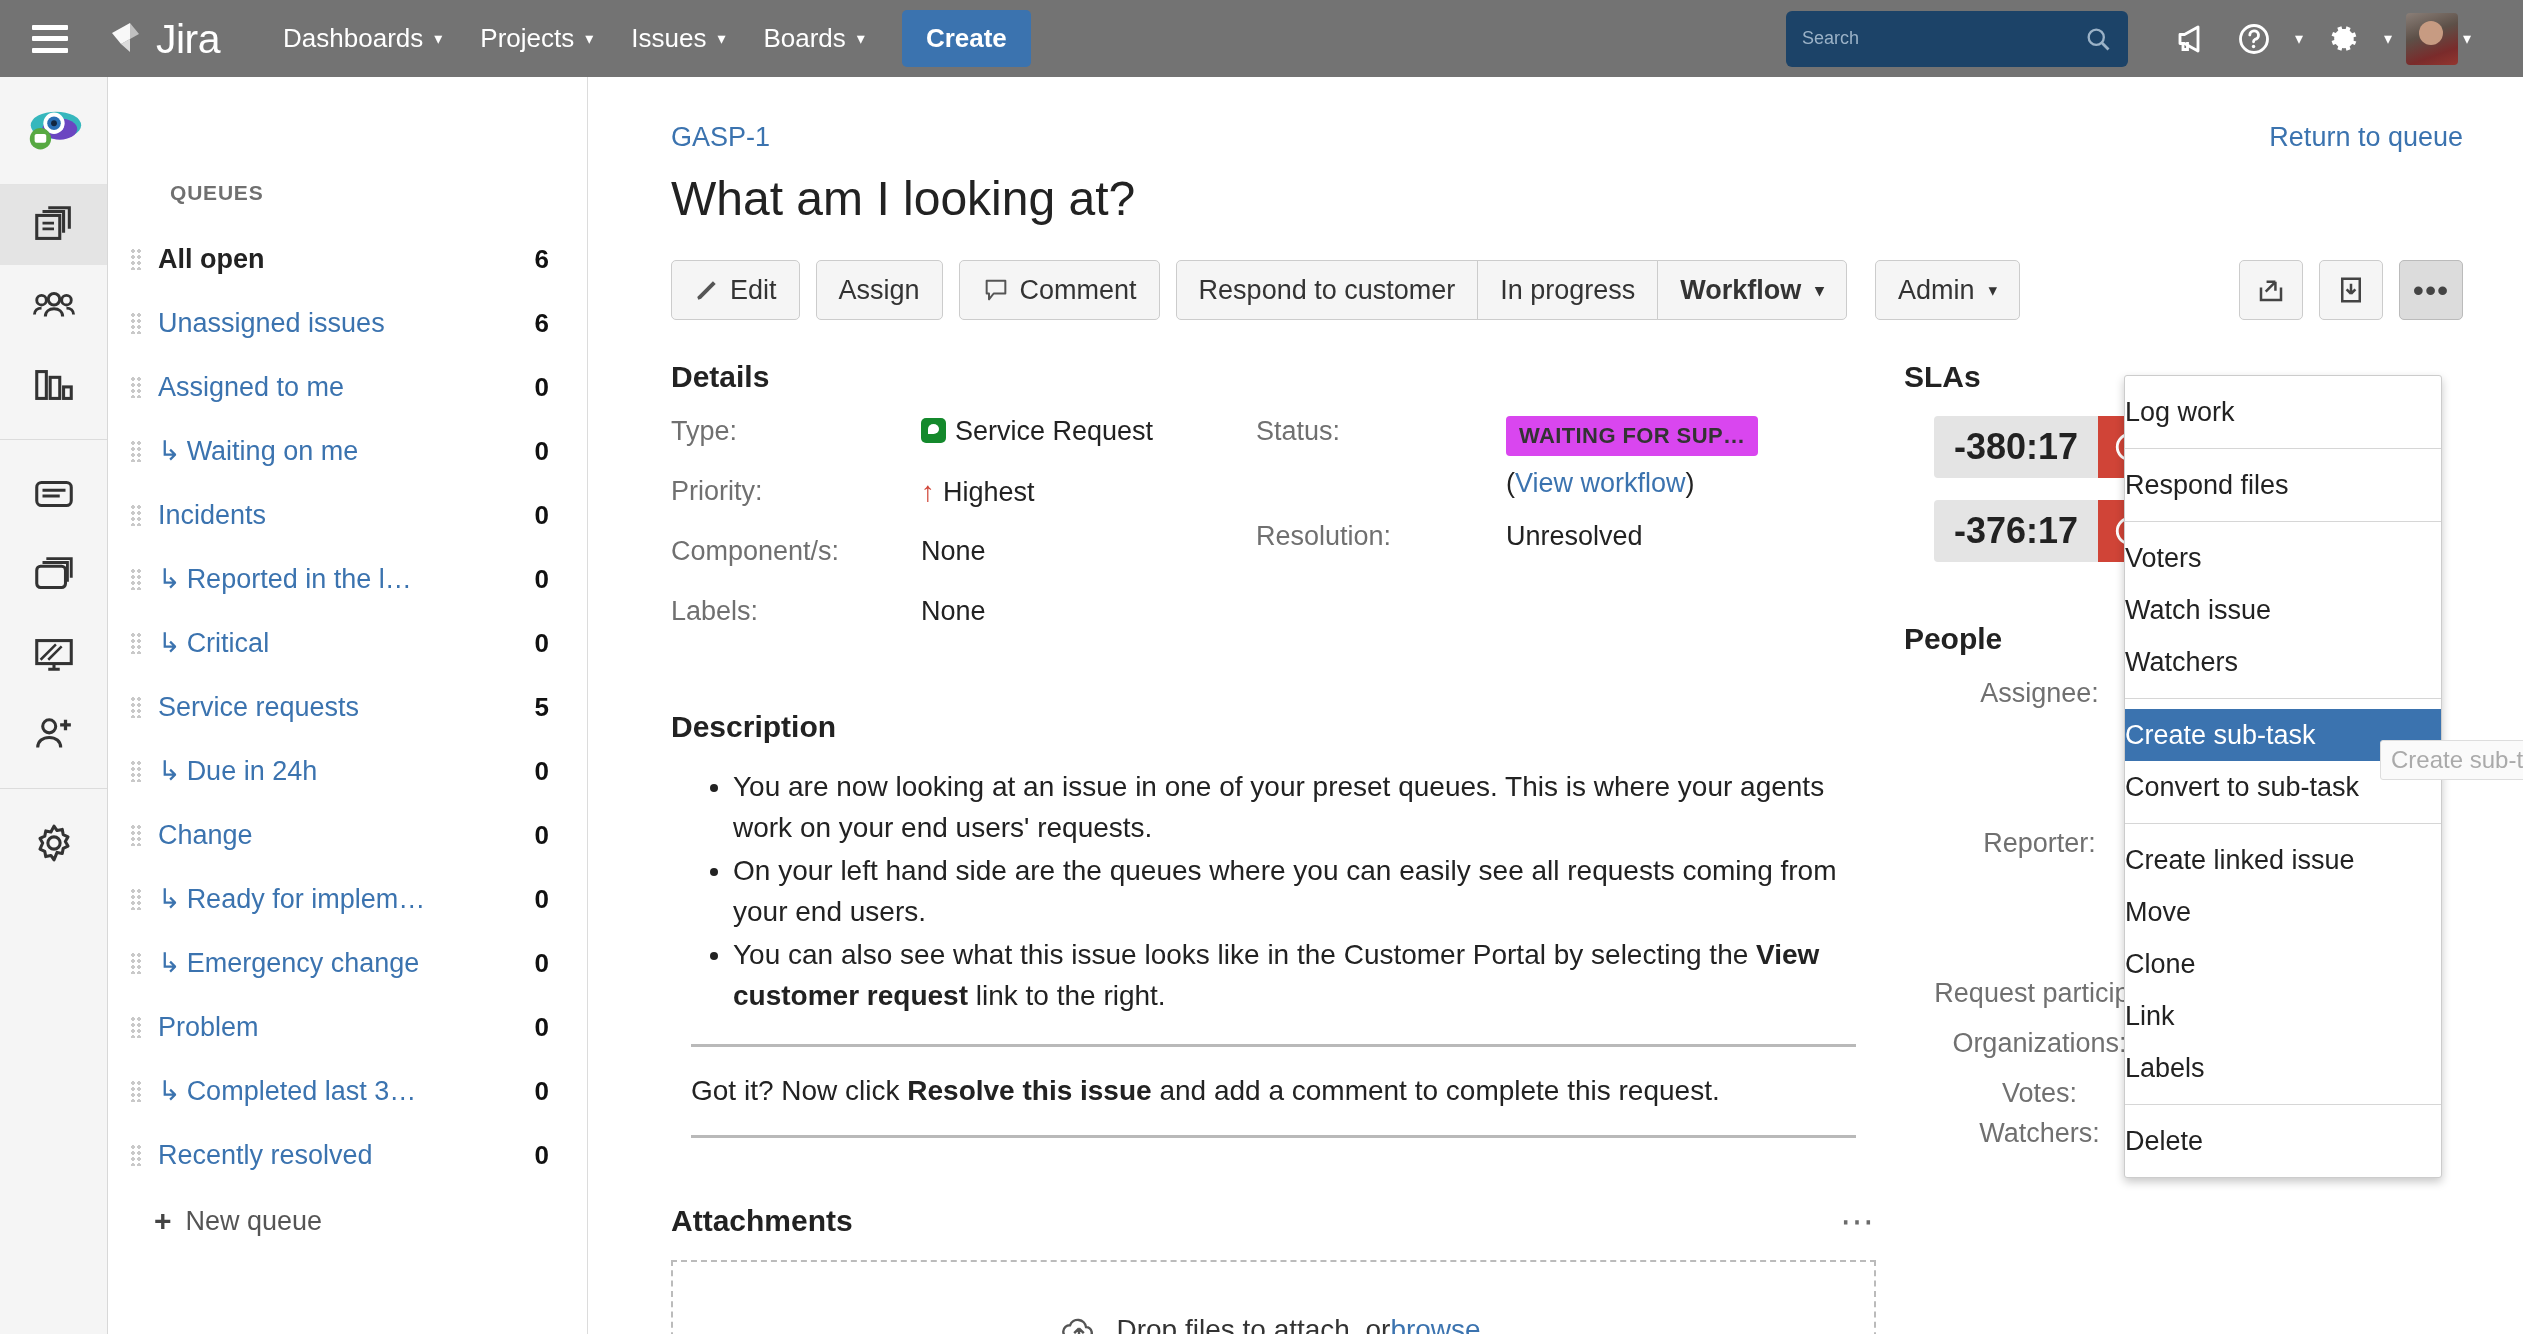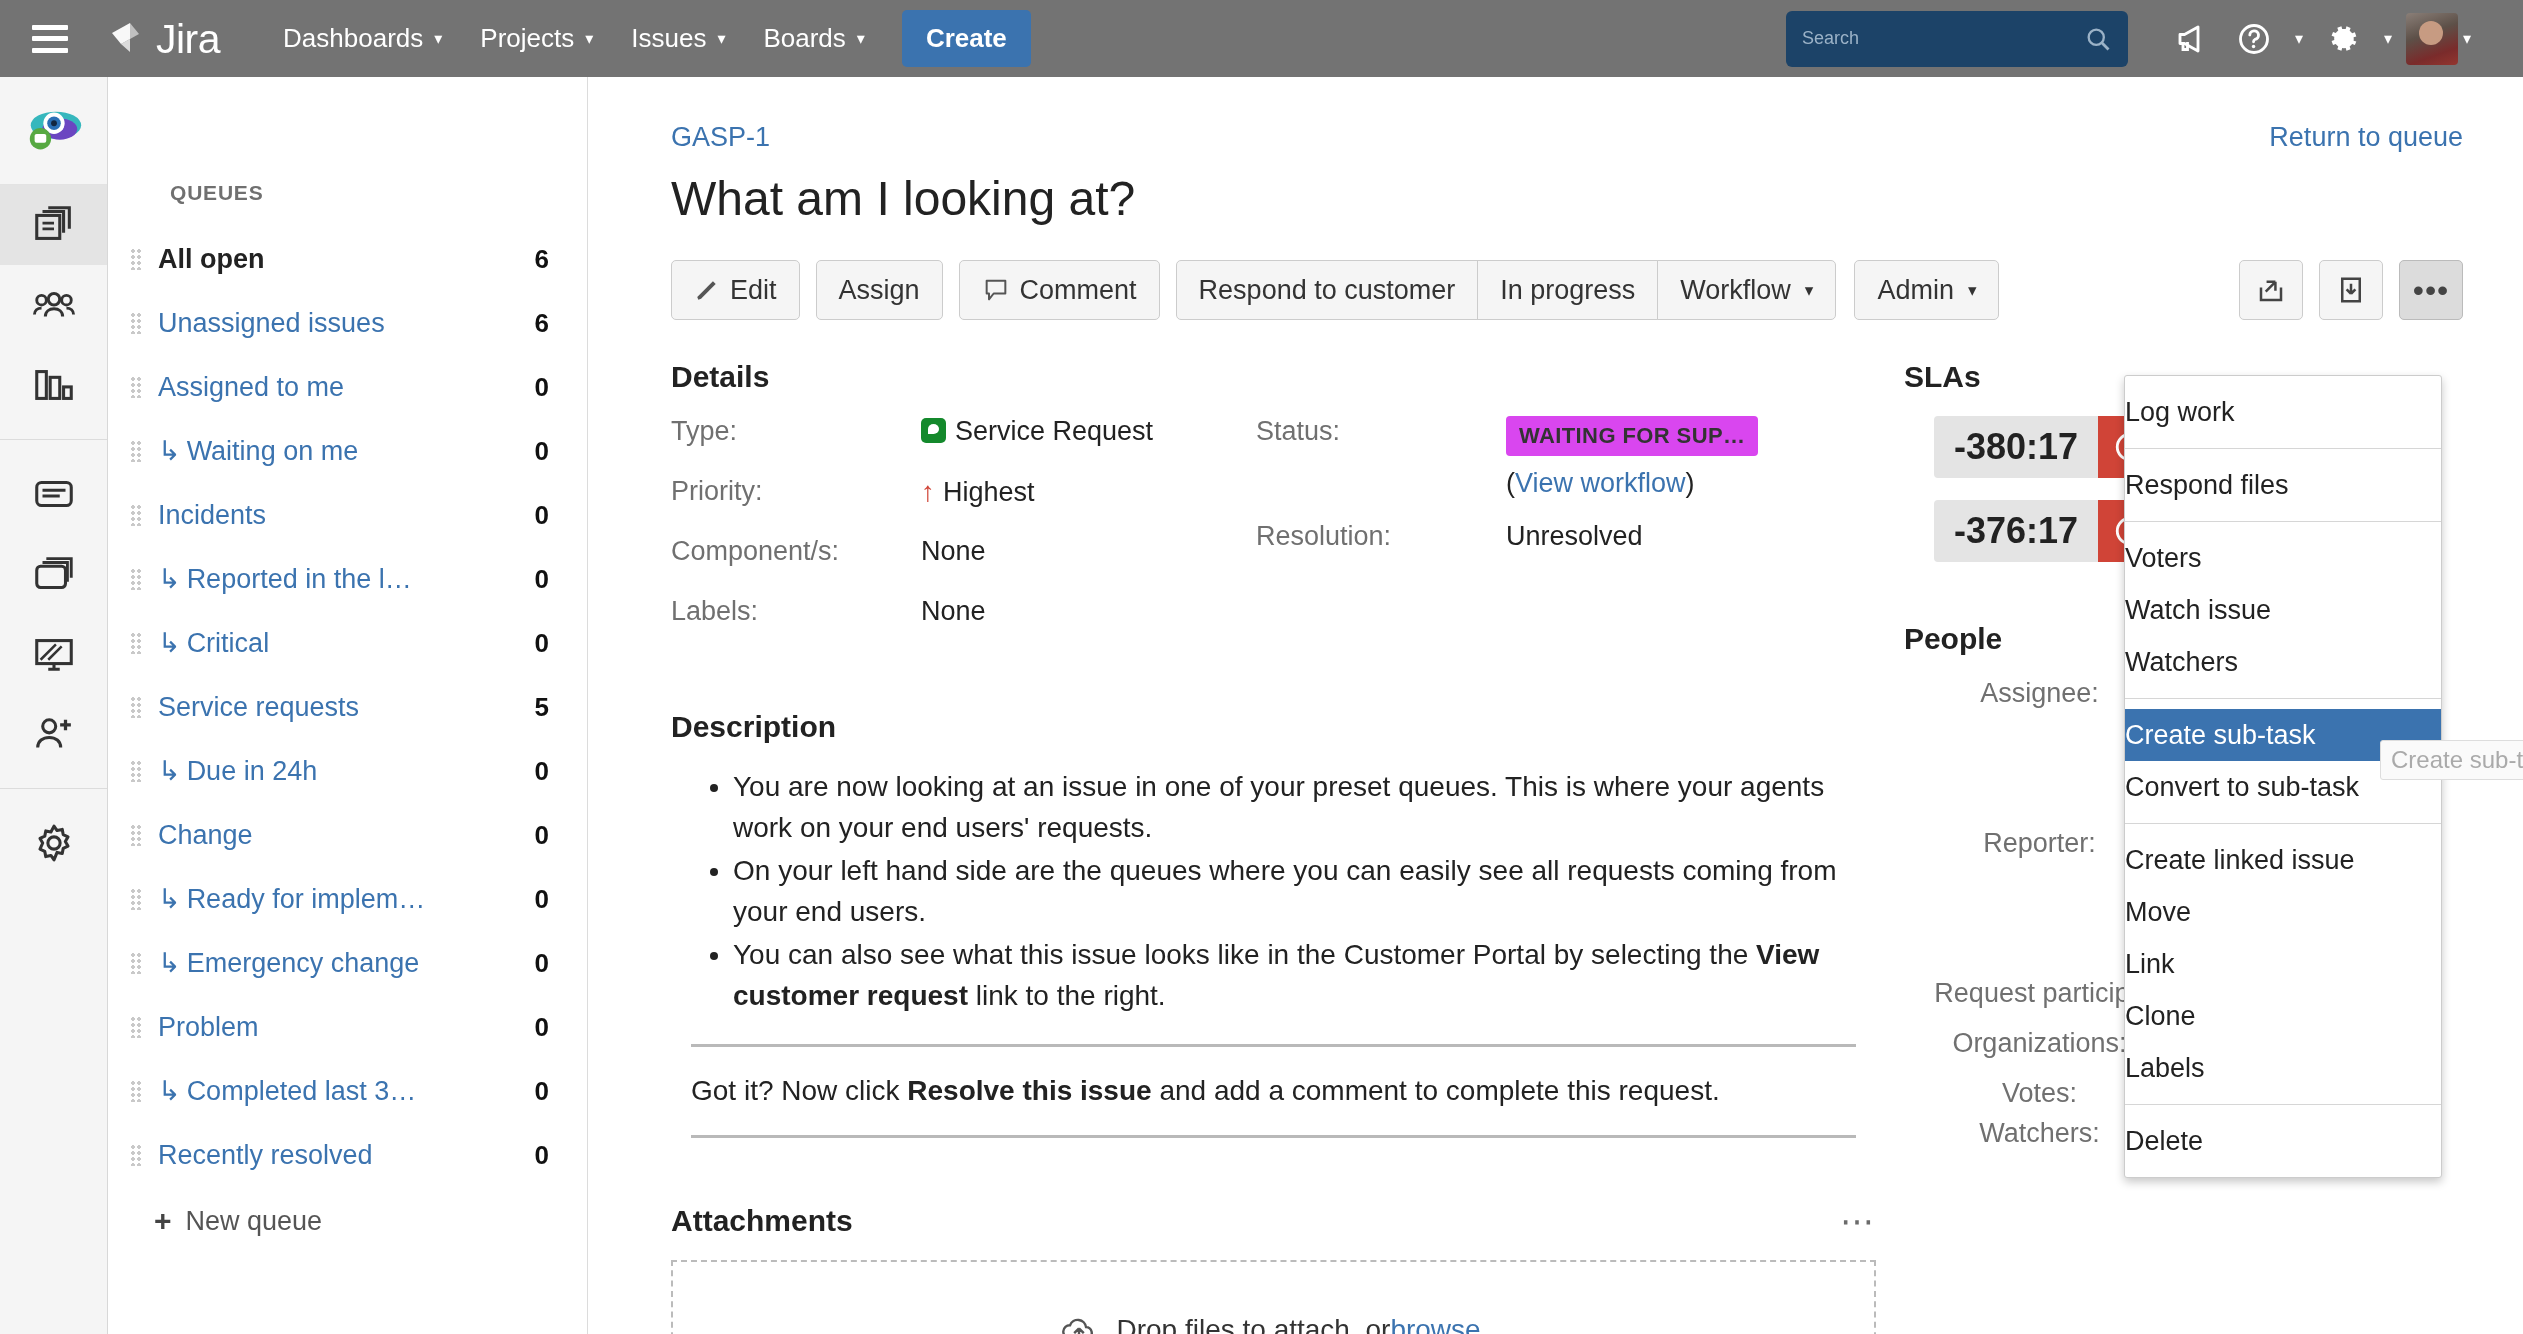--- a/index.html
+++ b/index.html
@@ -127,21 +127,21 @@
   .btn {
     background: #f5f5f5; border: 1px solid #ccc; border-radius: 5px;
     height: 60px; padding: 0 22px; font-size: 27px; color: #333;
     display:flex; align-items:center; cursor:pointer; margin-right: 16px;
     white-space: nowrap;
   }
   .btn .bcaret { margin-left: 14px; font-size: 17px; }
   .btn-group { display:flex; margin-right: 16px; }
   .btn-group .btn { margin-right: -1px; border-radius: 0; }
   .btn-group .btn:first-child { border-radius: 5px 0 0 5px; }
-  .btn-group .btn:last-child { border-radius: 0 5px 5px 0; margin-right: 2px; }
+  .btn-group .btn:last-child { border-radius: 0 5px 5px 0; margin-right: 12px; font-weight: bold; }
   .toolbar-right { margin-left: auto; display:flex; }
   .icon-square {
     background:#f5f5f5; border:1px solid #ccc; border-radius:5px; width:64px; height:60px;
     display:flex; align-items:center; justify-content:center; margin-left: 16px; cursor:pointer;
   }
   .icon-square.pressed { background:#dcdcdc; border-color:#bbb; }
 
   
   .cols { display:flex; margin-top: 40px; }
   .col-left { width: 1250px; }
@@ -629,19 +629,19 @@
   <div class="dm-sep"></div>
   <div class="dm-item">Voters</div>
   <div class="dm-item">Watch issue</div>
   <div class="dm-item">Watchers</div>
   <div class="dm-sep"></div>
   <div class="dm-item sel">Create sub-task</div>
   <div class="dm-item">Convert to sub-task</div>
   <div class="dm-sep"></div>
   <div class="dm-item">Create linked issue</div>
   <div class="dm-item">Move</div>
+  <div class="dm-item">Clone</div>
   <div class="dm-item">Link</div>
-  <div class="dm-item">Clone</div>
   <div class="dm-item">Labels</div>
   <div class="dm-sep"></div>
   <div class="dm-item">Delete</div>
 </div>
 <div class="tooltip">Create sub-ta</div>
 
 </body></html>

